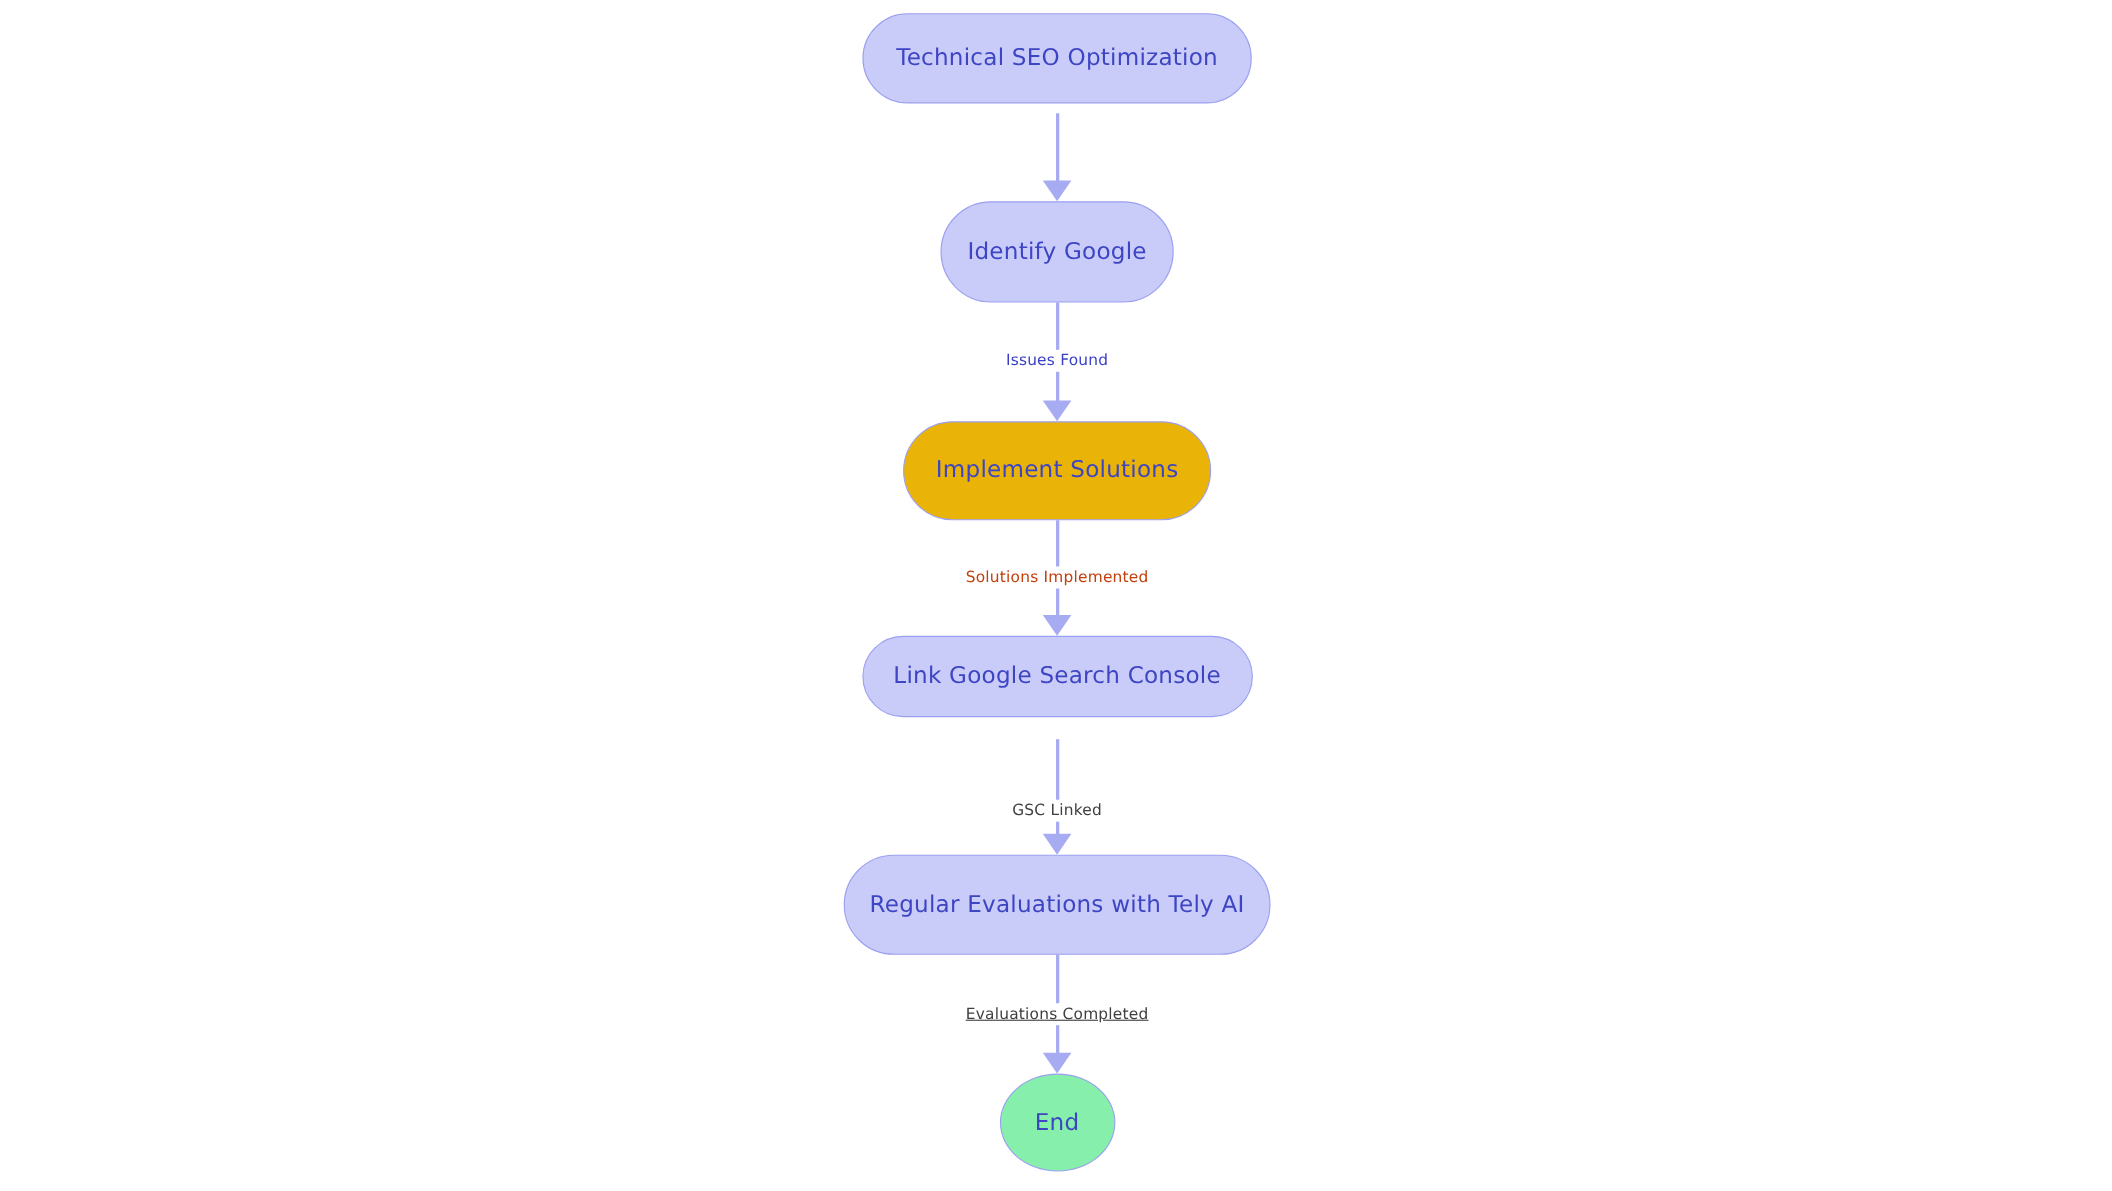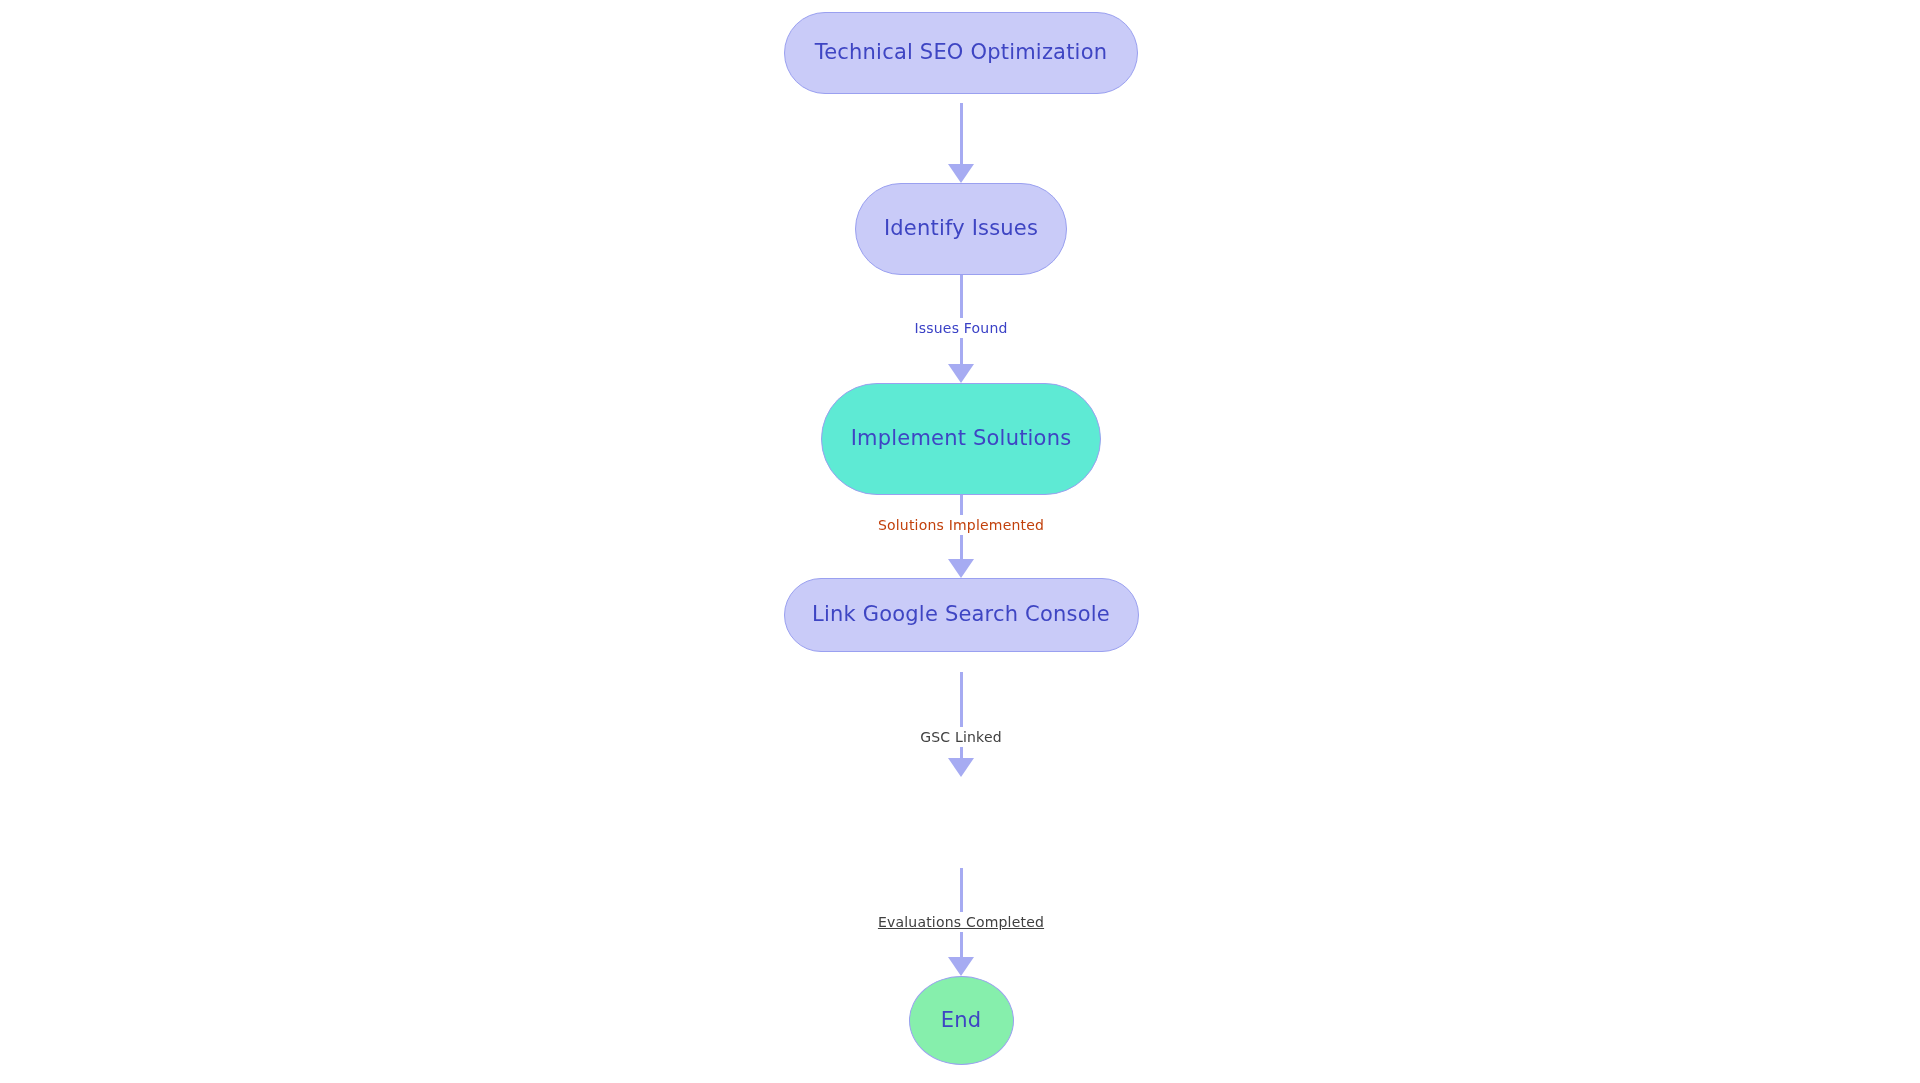--- a/index.html
+++ b/index.html
@@ -70,24 +70,27 @@
     <div class="edge-stem" style="left: 959.5px; top: 672px; height: 90px; background: rgb(166, 171, 242);"></div>
     <div class="edge-arrowhead" style="left: 948px; top: 758px; border-top-color: rgb(166, 171, 242);"></div>
     <div class="edge-label" style="left: 961px; top: 737px; color: #404040;">GSC Linked</div>
     <div class="edge-stem" style="left: 959.5px; top: 868px; height: 93px; background: rgb(166, 171, 242);"></div>
     <div class="edge-arrowhead" style="left: 948px; top: 957px; border-top-color: rgb(166, 171, 242);"></div>
     <div class="edge-label" style="left: 961px; top: 922px; color: #404040; text-decoration: underline;">Evaluations Completed</div>
     <div class="node stadium" style="left: 784px; top: 12px; width: 354px; height: 82px; background: rgb(201, 203, 248); border-color: rgb(154, 160, 240); color: rgb(62, 69, 195);">
       <span>Technical SEO Optimization</span>
     </div>
     <div class="node stadium" style="left: 855px; top: 183px; width: 212px; height: 92px; background: rgb(201, 203, 248); border-color: rgb(154, 160, 240); color: rgb(62, 69, 195);">
-      <span>Identify Issues</span>
+      <span>Identify Google</span>
     </div>
-    <div class="node stadium" style="left: 821px; top: 383px; width: 280px; height: 112px; background: #5eead4; border-color: rgb(154, 160, 240); color: rgb(62, 69, 195);">
+    <div class="node stadium" style="left: 821px; top: 383px; width: 280px; height: 90px; background: #eab308; border-color: rgb(154, 160, 240); color: rgb(62, 69, 195);">
       <span>Implement Solutions</span>
     </div>
     <div class="node stadium" style="left: 783.5px; top: 578px; width: 355px; height: 74px; background: rgb(201, 203, 248); border-color: rgb(154, 160, 240); color: rgb(62, 69, 195);">
       <span>Link Google Search Console</span>
+    </div>
+    <div class="node stadium" style="left: 767px; top: 777px; width: 388px; height: 91px; background: rgb(201, 203, 248); border-color: rgb(154, 160, 240); color: rgb(62, 69, 195);">
+      <span>Regular Evaluations with Tely AI</span>
     </div>
     <div class="node circle" style="left: 908.5px; top: 976px; width: 105px; height: 89px; background: #86efac; border-color: rgb(154, 160, 240); color: rgb(62, 69, 195);">
       <span>End</span>
     </div>
   </div>
 
 </body></html>

